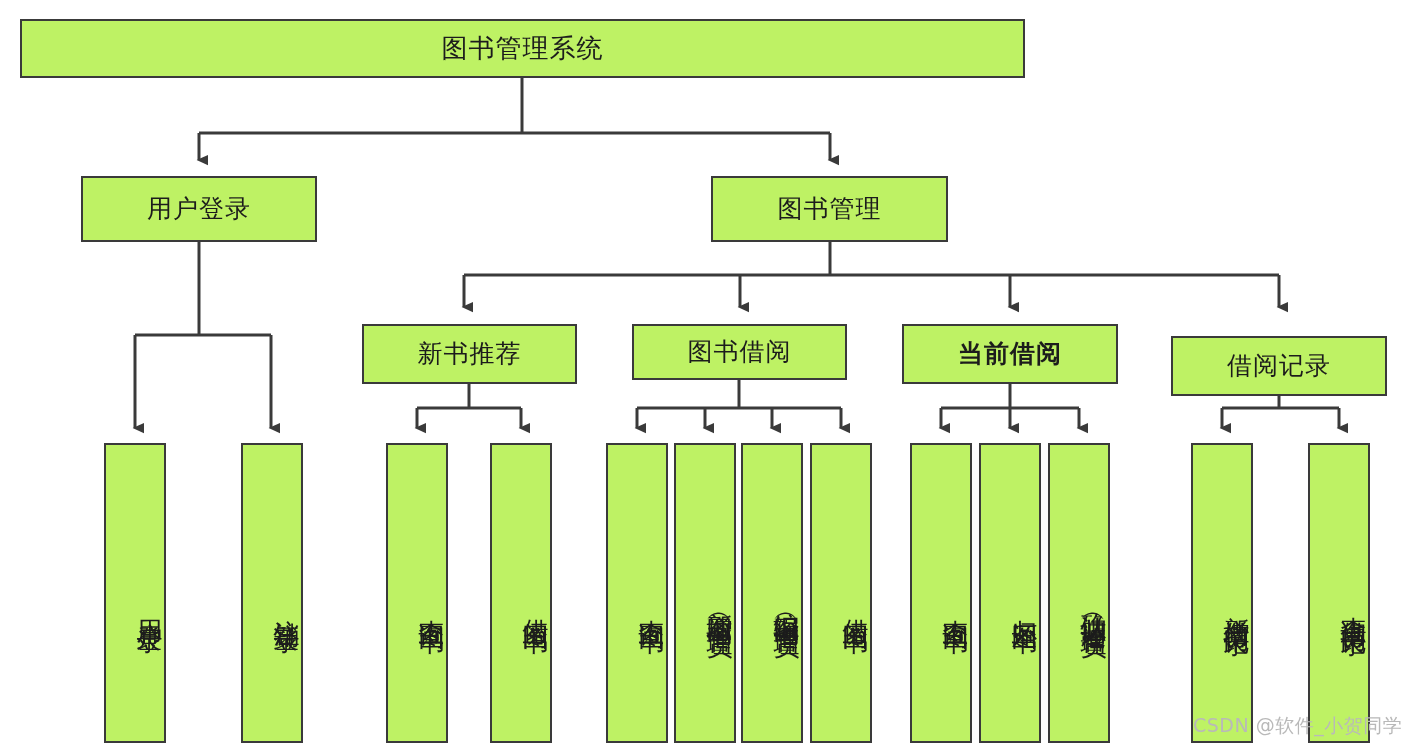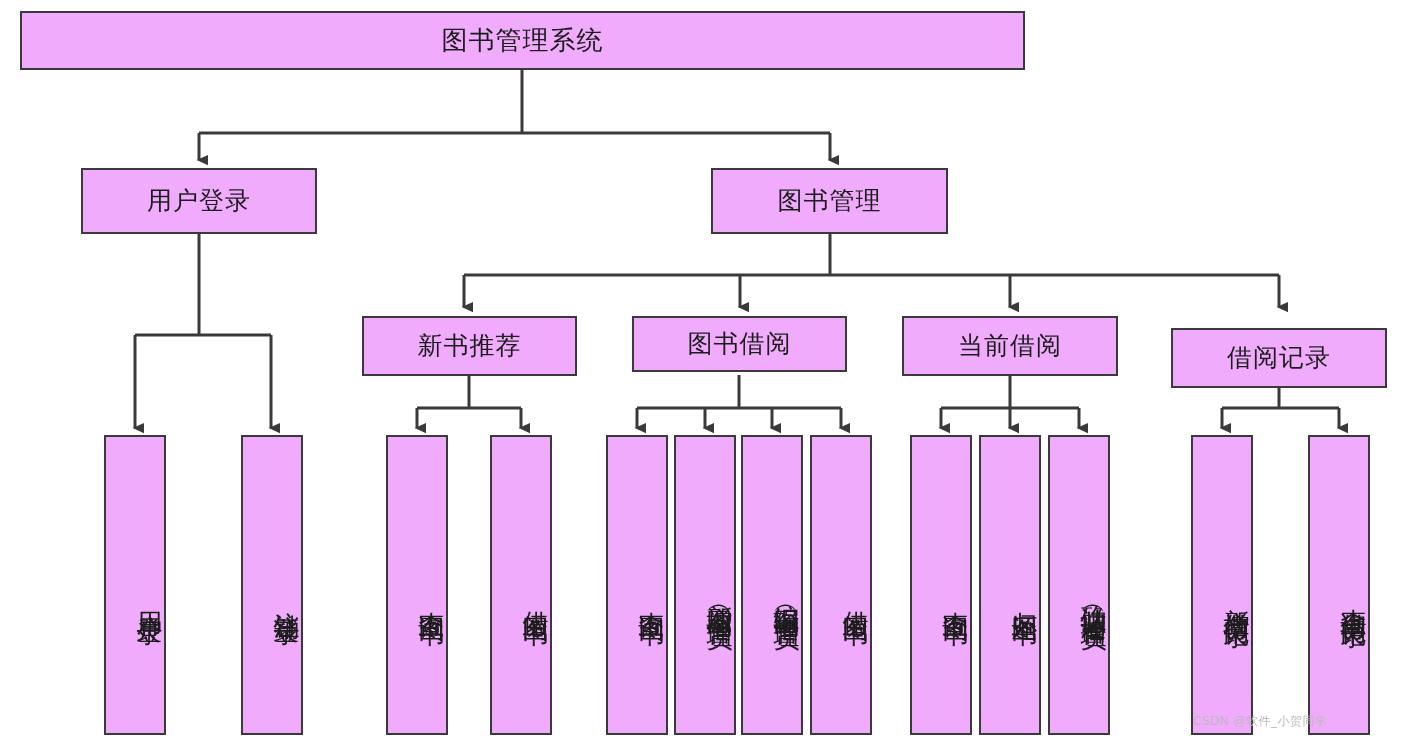--- a/index.html
+++ b/index.html
@@ -22,25 +22,26 @@
     left: 0;
     top: 0;
     width: 1405px;
     height: 747px;
     pointer-events: none;
   }
   .node {
     position: absolute;
     box-sizing: border-box;
     border: 2.5px solid #3a3a3a;
-    background: #f0abfc;
+    background: #bef264;
     display: flex;
     align-items: center;
     justify-content: center;
     color: #1c1c1c;
+    margin-top: 8px;
   }
   .node.horiz {
     font-size: 25px;
     letter-spacing: 1px;
     line-height: 1.1;
   }
   .node.vert {
     writing-mode: vertical-rl;
     text-orientation: upright;
     font-size: 26px;
@@ -56,21 +57,21 @@
     display: block;
     white-space: nowrap;
   }
   .node.titlebar {
     font-size: 26px;
   }
   .watermark {
     position: absolute;
     left: 1193px;
     top: 713px;
-    font-size: 12px;
+    font-size: 19px;
     color: #b9b9b9;
     white-space: nowrap;
     letter-spacing: 0.5px;
   }
 </style>
 </head>
 <body>
 
 <div id="canvas">
 
@@ -134,21 +135,21 @@
   <div class="node horiz" style="left:362px; top:316px; width:215px; height:60px;">
     <span>新书推荐</span>
   </div>
 
   <div class="node horiz" style="left:711px; top:168px; width:237px; height:66px;">
     <span>图书管理</span>
   </div>
   <div class="node horiz" style="left:632px; top:316px; width:215px; height:56px;">
     <span>图书借阅</span>
   </div>
-  <div class="node horiz" style="left:902px; top:316px; width:216px; height:60px;">
+  <div class="node horiz" style="left:902px; top:316px; width:216px; height:60px;font-weight:bold;">
     <span>当前借阅</span>
   </div>
   <div class="node horiz" style="left:1171px; top:328px; width:216px; height:60px;">
     <span>借阅记录</span>
   </div>
 
   <div class="node vert" style="left:104px; top:435px; width:62px; height:300px;">
     <span class="vlabel">用户登录</span>
   </div>
   <div class="node vert" style="left:241px; top:435px; width:62px; height:300px;">

